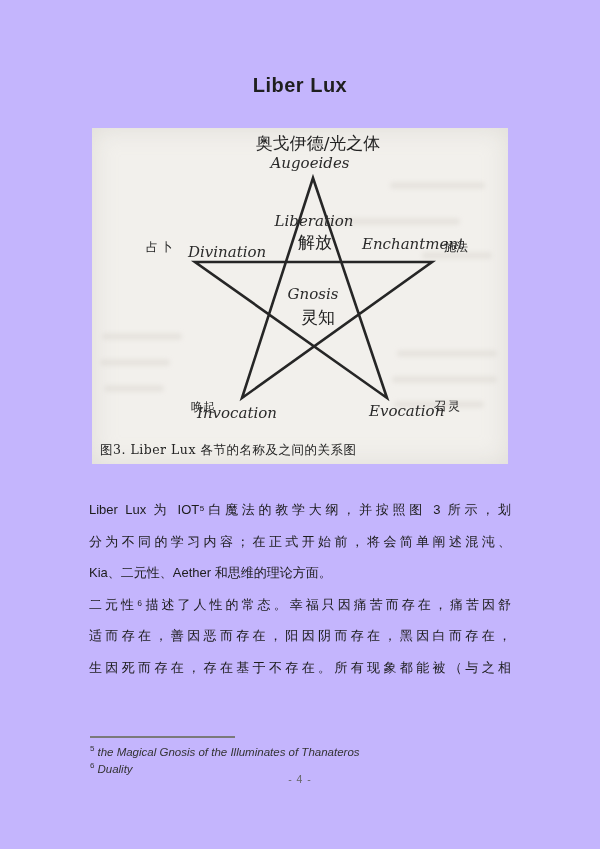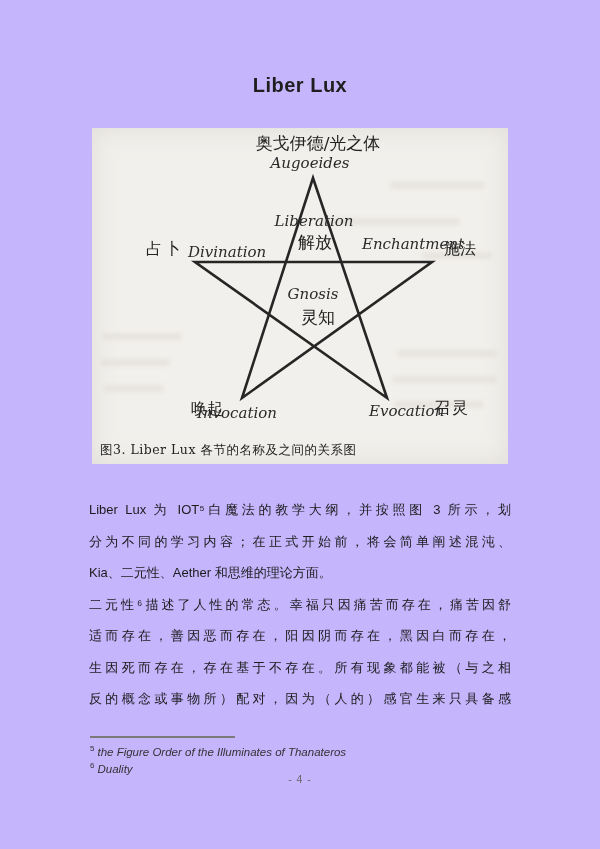--- a/index.html
+++ b/index.html
@@ -27,21 +27,21 @@
   .scan {
     position: absolute;
     left: 92px; top: 128px;
     width: 416px; height: 336px;
     background: #f2f0ec;
     box-shadow: inset 0 0 24px rgba(190,185,178,0.35);
   }
   .scan svg { position: absolute; left: 0; top: 0; }
   .lbl { position: absolute; white-space: nowrap; }
   .cjk-lg { font-family: "DejaVu Serif", serif; font-size: 17px; color: #222; }
-  .cjk-md { font-family: "DejaVu Serif", serif; font-size: 16px; color: #222; }
+  .cjk-md { font-family: "DejaVu Serif", serif; font-size: 12px; color: #222; }
   .en-it  { font-family: "DejaVu Serif", serif; font-style: italic; font-size: 15px; color: #2a2a2a; }
   .ctr { transform: translateX(-50%); }
   .caption-en {
     position: absolute; left: 16px; top: 297px;
     font-family: "DejaVu Serif", serif;
     font-size: 14px; font-weight: 600; color: #242424;
     white-space: nowrap;
   }
   .caption-cn {
     position: absolute; left: 8px; top: 314px;
@@ -133,22 +133,21 @@
     <div class="caption-cn">图3. Liber Lux 各节的名称及之间的关系图</div>
   </div>
 
   <div class="body-text">
     <div class="line just">Liber Lux 为 IOT⁵白魔法的教学大纲，并按照图 3 所示，划</div>
     <div class="line just">分为不同的学习内容；在正式开始前，将会简单阐述混沌、</div>
     <div class="line">Kia、二元性、Aether 和思维的理论方面。</div>
     <div class="line just">二元性⁶描述了人性的常态。幸福只因痛苦而存在，痛苦因舒</div>
     <div class="line just">适而存在，善因恶而存在，阳因阴而存在，黑因白而存在，</div>
     <div class="line just">生因死而存在，存在基于不存在。所有现象都能被（与之相</div>
-    <div class="line just">反的概念或事物所）配对，因为（人的）感官生来只具备感</div>
   </div>
 
   <div class="fn-rule"></div>
-  <div class="footnote fn-1"><sup>5</sup><span>the Figure Order of the Illuminates of Thanateros</span></div>
+  <div class="footnote fn-1"><sup>5</sup><span>the Magical Gnosis of the Illuminates of Thanateros</span></div>
   <div class="footnote fn-2"><sup>6</sup><span>Duality</span></div>
 
   <div class="page-number">- 4 -</div>
 
 </div>
 
 </body></html>

